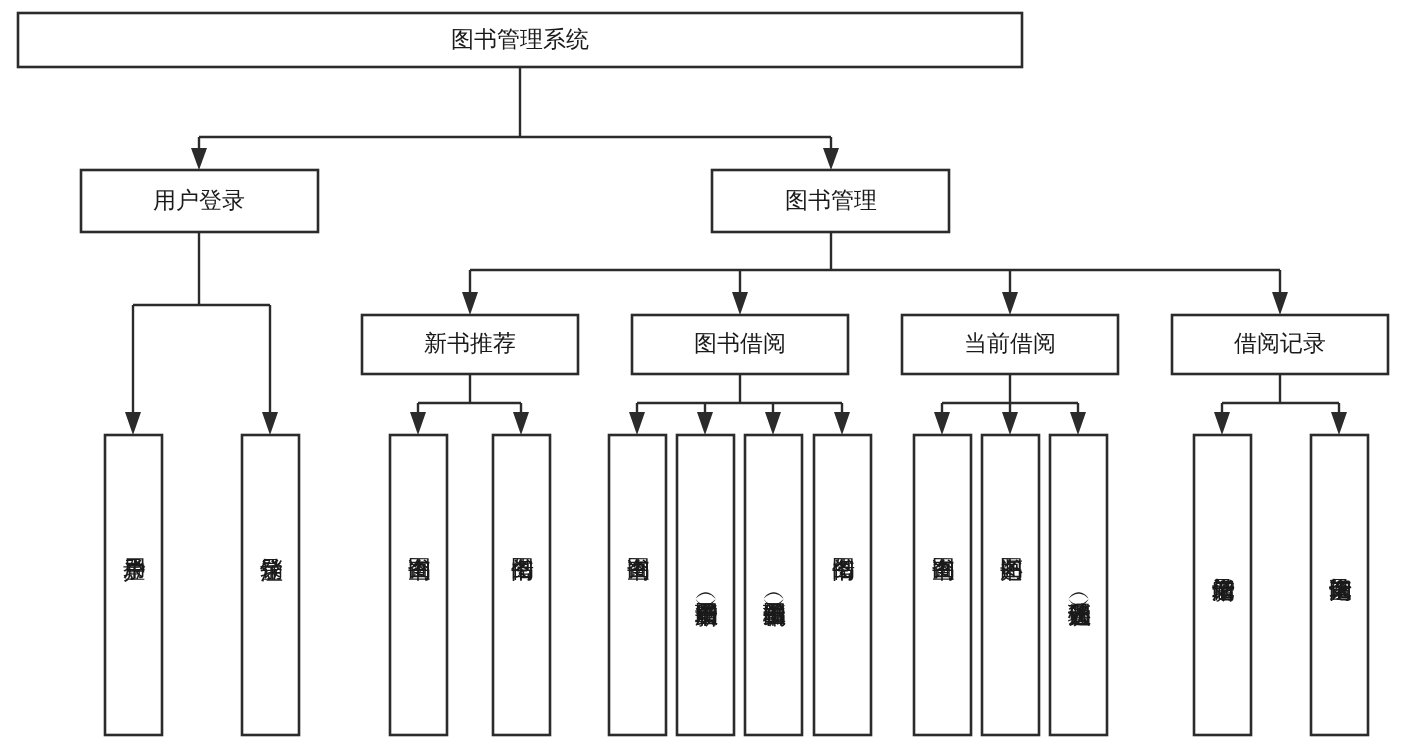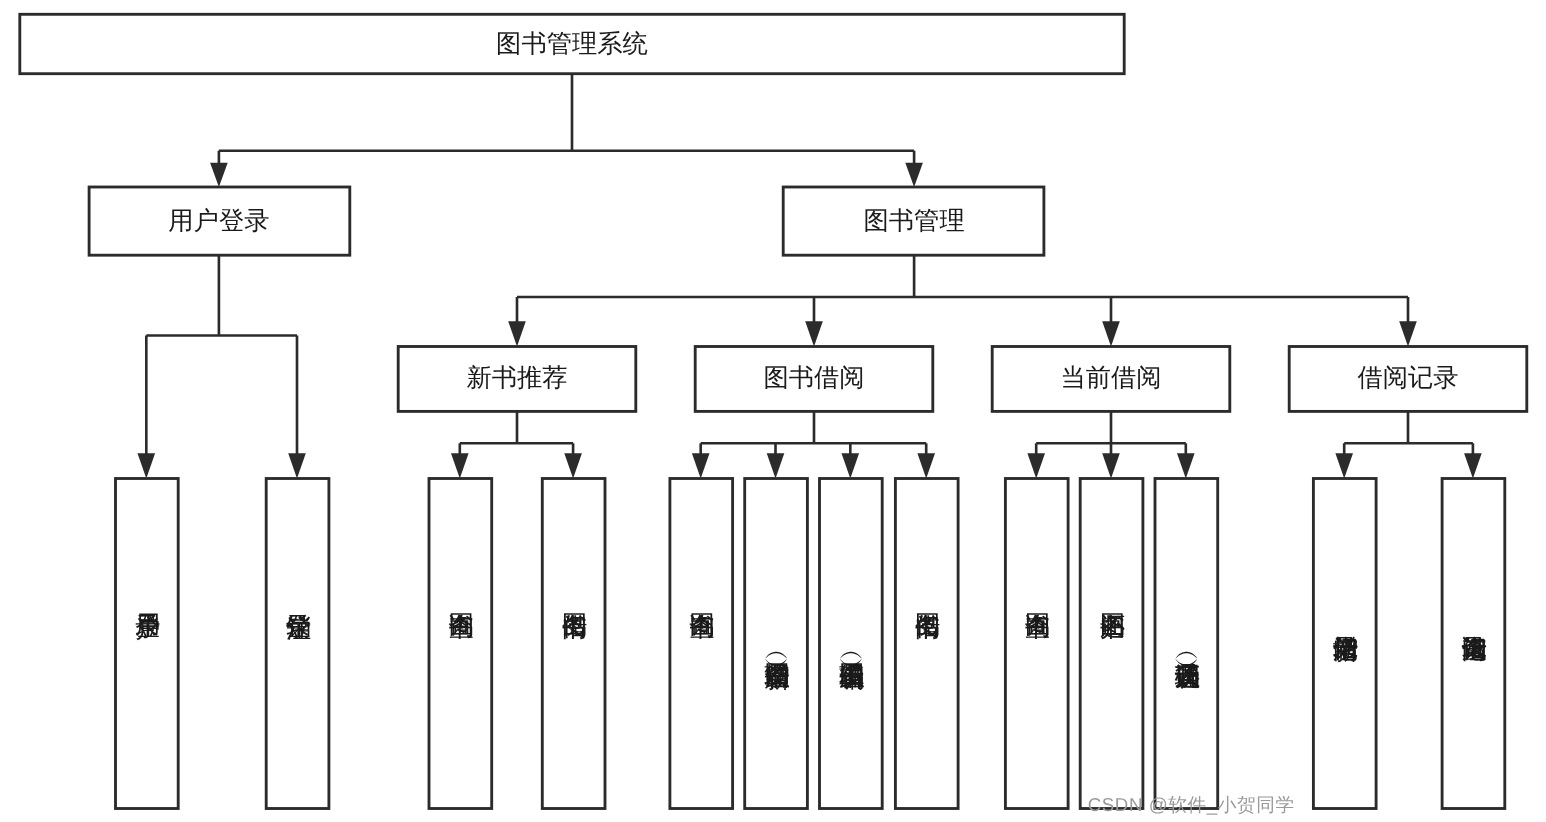--- a/index.html
+++ b/index.html
@@ -11,20 +11,21 @@
     width: 1405px;
     height: 747px;
     font-family: "Liberation Sans", "DejaVu Sans", sans-serif;
     overflow: hidden;
     position: relative;
   }
   #diagram-root {
     position: relative;
     width: 1187px;
     height: 747px;
+    padding-left: 43px;
   }
   svg.diagram {
     position: absolute;
     top: 0;
     left: 0;
     width: 1405px;
     height: 747px;
     display: block;
   }
   .node-box {
@@ -246,15 +247,14 @@
       <text class="node-label-v" x="1222" y="560">新增借阅记录</text>
     </g>
 
     <g>
       <rect class="node-box" x="1311" y="435" width="57" height="300"></rect>
       <text class="node-label-v" x="1339" y="560">查询借阅记录</text>
     </g>
 
   </svg>
 
-  <div class="watermark">CSDN @软件_小贺同学</div>
 
 </div>
 
 </body></html>

